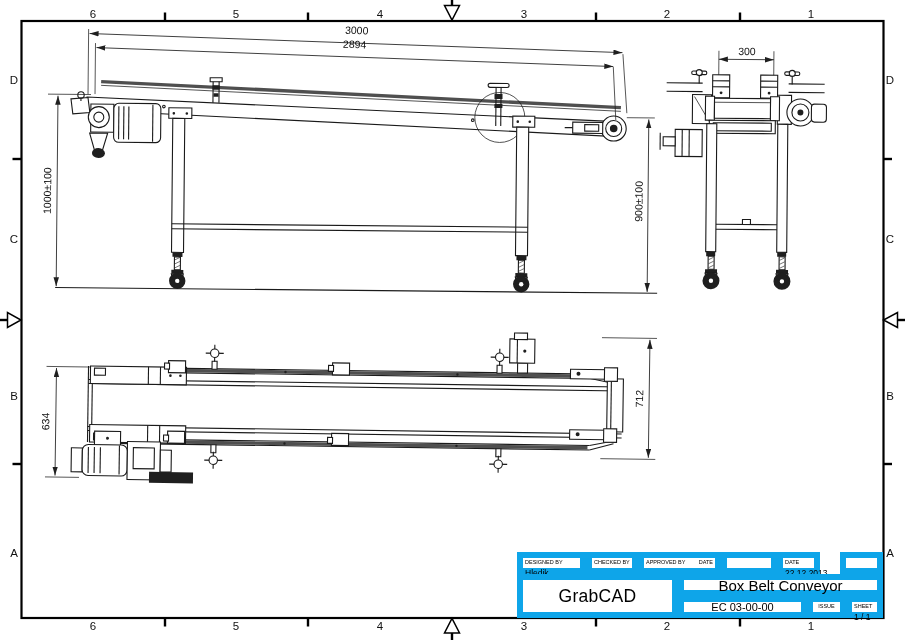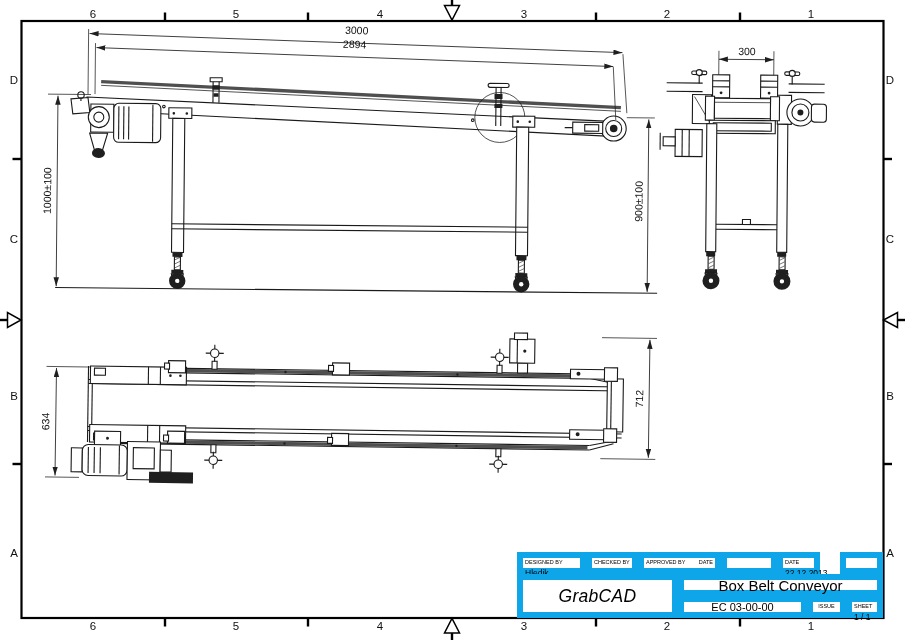--- a/index.html
+++ b/index.html
@@ -403,21 +403,21 @@
     <span class="lbl">APPROVED BY</span>
     <span class="lbl" style="padding-right:2px;">DATE</span>
   </div>
   <div class="cell" style="left:204px;top:0;width:56px;height:22px;"></div>
   <div class="cell" style="left:260px;top:0;width:43px;height:22px;">
     <span class="lbl">DATE</span>
     <span class="val">22.12.2013</span>
   </div>
   <div class="cell" style="left:323px;top:0;width:43px;height:22px;"></div>
 
-  <div class="cell company" style="left:0;top:22px;width:161px;height:44px;font-style:italic;">
+  <div class="cell company" style="left:0;top:22px;width:161px;height:44px;">
     <span>GrabCAD</span>
   </div>
   <div class="cell dtitle" style="left:161px;top:22px;width:205px;height:22px;">
     <span>Box Belt Conveyor</span>
   </div>
   <div class="cell dnum" style="left:161px;top:44px;width:129px;height:22px;">
     <span>EC 03-00-00</span>
   </div>
   <div class="cell" style="left:290px;top:44px;width:39px;height:22px;text-align:center;">
     <span class="lbl" style="padding-left:0;">ISSUE</span>

